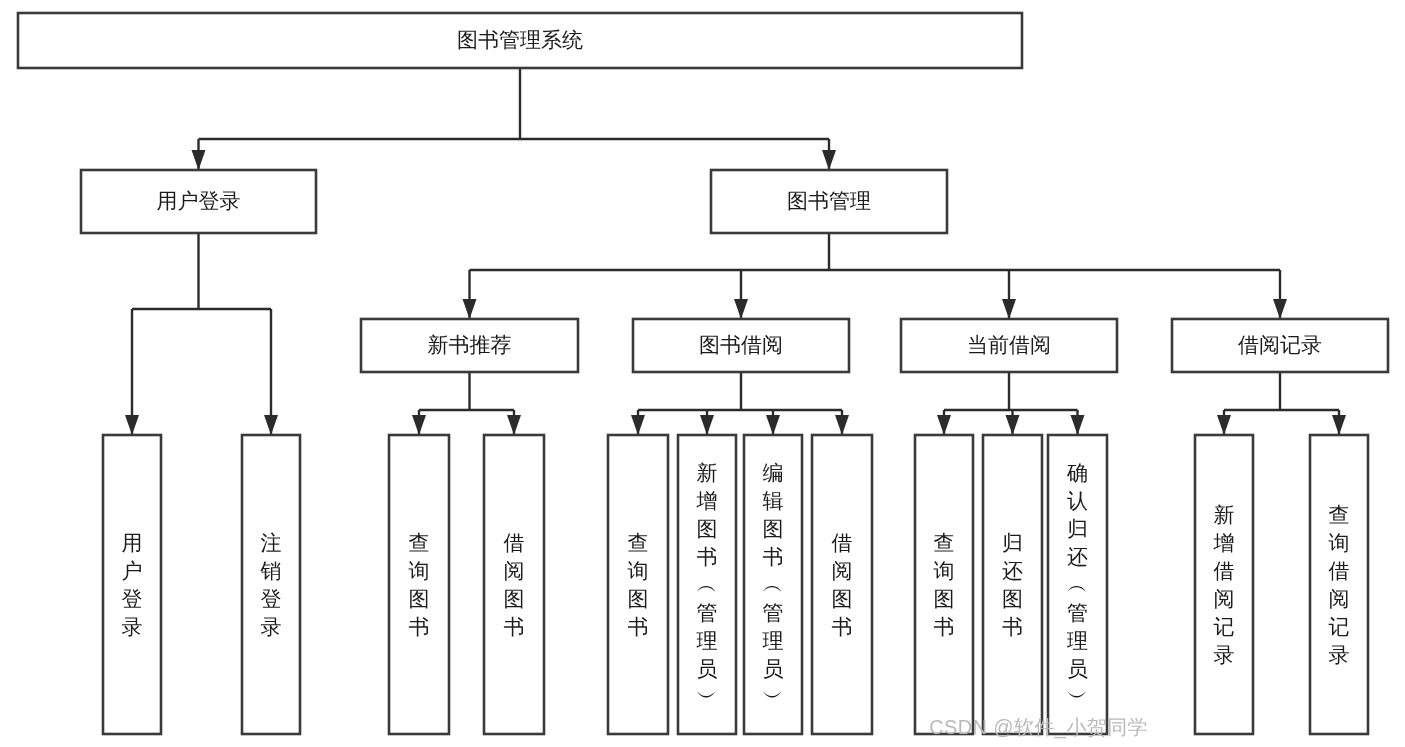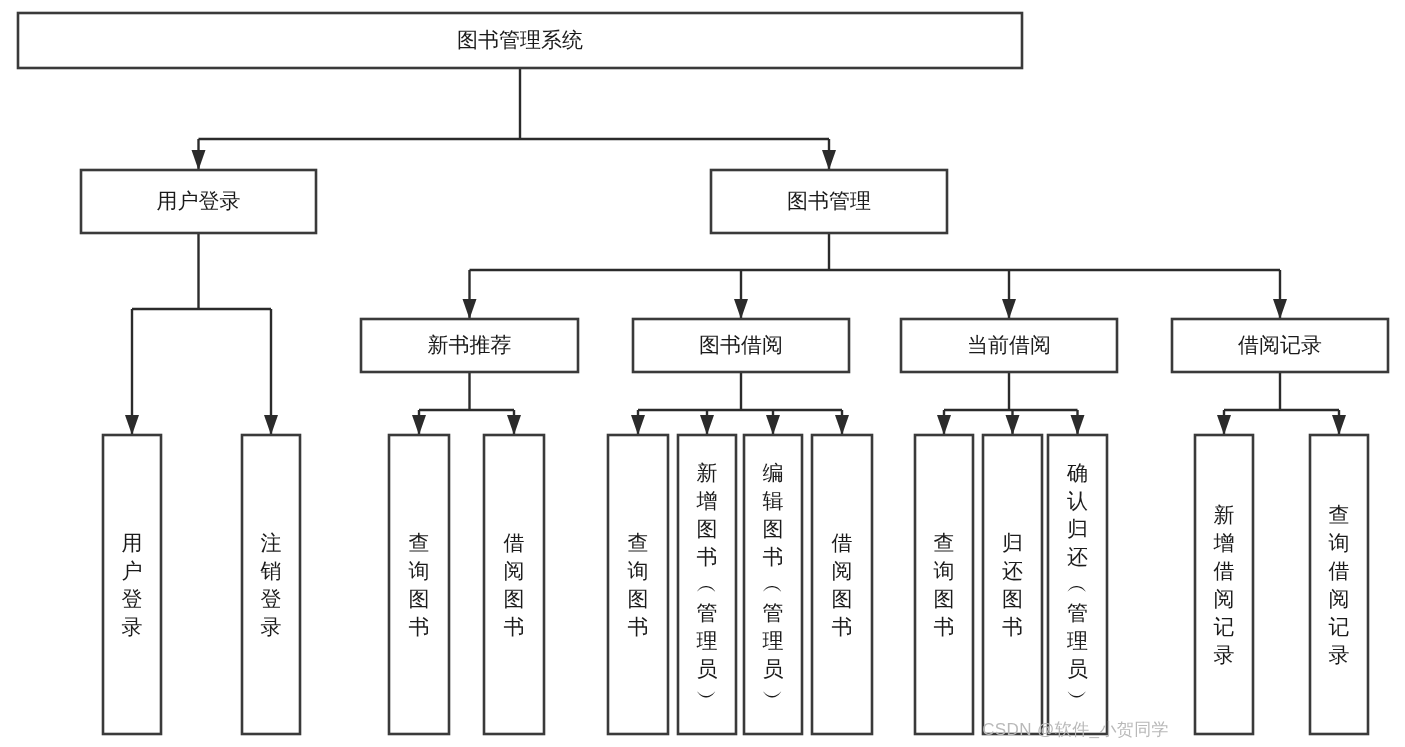--- a/index.html
+++ b/index.html
@@ -51,24 +51,24 @@
     stroke: #2b2b2b;
     stroke-width: 2.4;
     fill: none;
   }
   .arrow-head {
     fill: #2b2b2b;
     stroke: none;
   }
   .watermark {
     position: absolute;
-    right: 3px;
+    right: 24px;
     bottom: 6px;
     font-family: "Liberation Sans", "DejaVu Sans", sans-serif;
-    font-size: 17px;
+    font-size: 20px;
     color: #b9b9b9;
     letter-spacing: 0.4px;
     white-space: nowrap;
     user-select: none;
   }
 </style>
 </head>
 <body>
 
 <div id="diagram-root">

